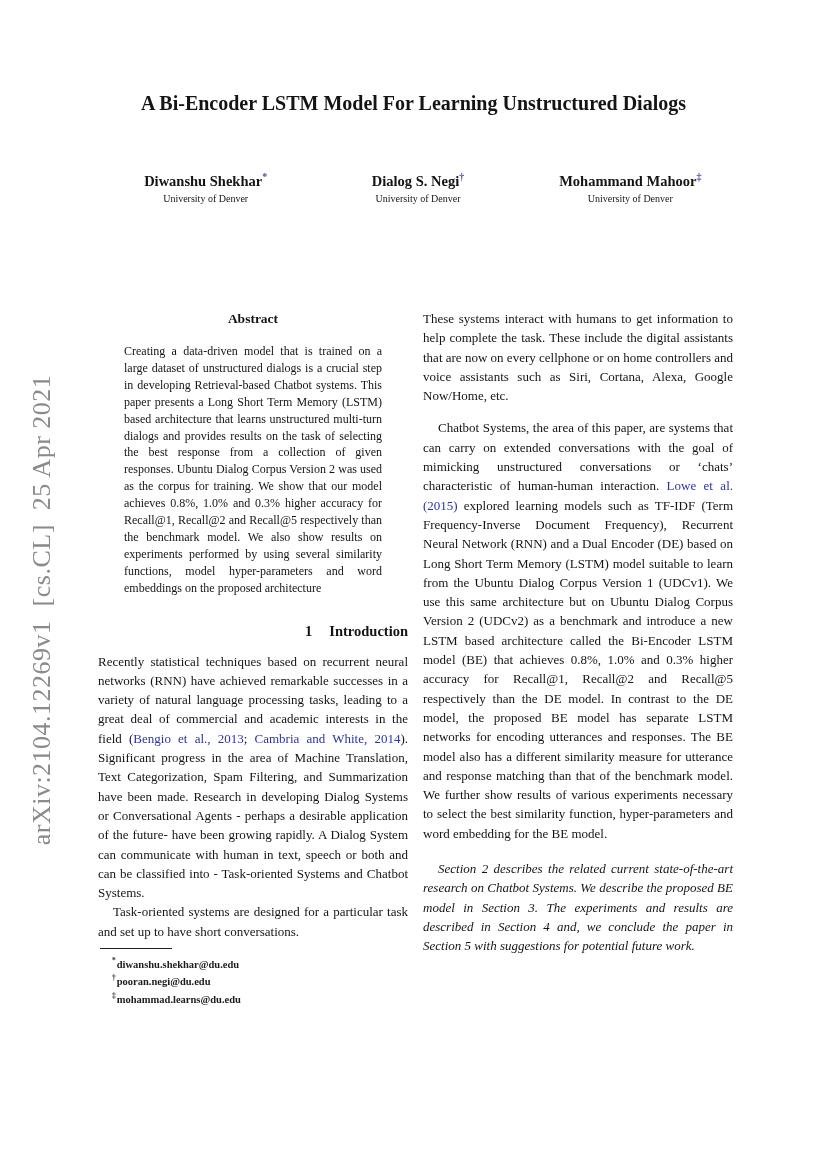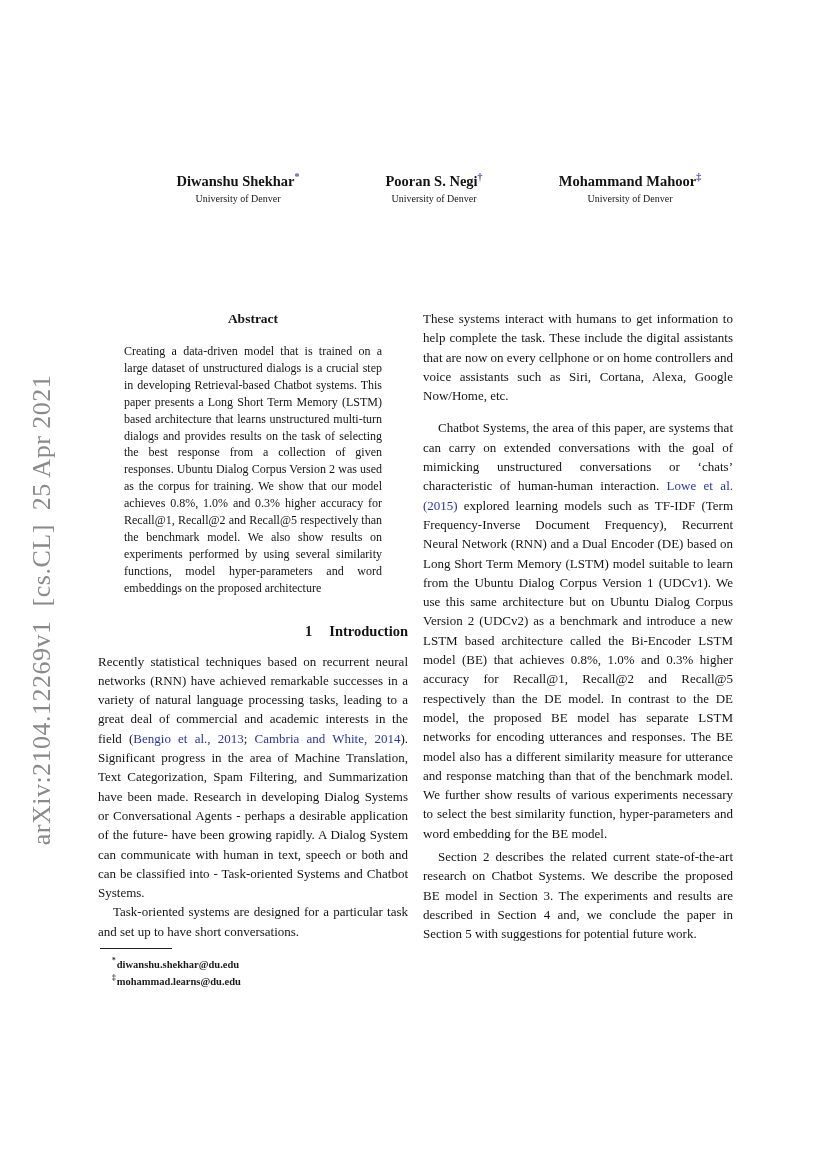--- a/index.html
+++ b/index.html
@@ -44,21 +44,22 @@
     font-weight: bold;
   }
 
   
   .authors-row {
     position: absolute;
     top: 171px;
     left: 108px;
     width: 620px;
     display: flex;
-    justify-content: flex-end;
+    justify-content: center;
+    gap: 17px;
   }
   .author-block { width: 196px; text-align: center; }
   .author-name { font-size: 14.5px; font-weight: bold; white-space: nowrap; }
   .author-marker {
     color: var(--marker-color);
     font-size: 10px;
     vertical-align: super;
     font-weight: bold;
   }
   .author-affiliation { font-size: 10px; margin-top: 3px; }
@@ -97,21 +98,21 @@
   .section-heading .sec-num { display: inline-block; margin-right: 17px; }
 
   .body-para {
     font-size: 13px;
     line-height: 19.3px;
     text-align: justify;
     hyphens: auto;
   }
   .mt-body { margin-top: 12px; }
   .mt-para { margin-top: 13px; }
-  .mt-para-lg { margin-top: 4px; }
+  .mt-para-lg { margin-top: 16px; font-style: italic; }
   .mt-sm { margin-top: 4px; }
   .indent { text-indent: 15px; }
 
   .cite { color: var(--cite-color); cursor: pointer; }
 
   
   .footnote-block { margin-top: 7px; font-weight: bold; }
   .footnote-rule {
     width: 72px;
     border-top: 1.2px solid #222;
@@ -129,28 +130,29 @@
     margin-right: 1px;
   }
 </style>
 </head>
 <body>
 
 <div class="page">
 
   <div class="arxiv-watermark">arXiv:2104.12269v1  [cs.CL]  25 Apr 2021</div>
 
+  <h1 class="paper-title">A Bi-Encoder LSTM Model For Learning Unstructured Dialogs</h1>
 
   <div class="authors-row">
     <div class="author-block">
       <div class="author-name"><span>Diwanshu Shekhar</span><span class="author-marker">*</span></div>
       <div class="author-affiliation">University of Denver</div>
     </div>
     <div class="author-block">
-      <div class="author-name"><span>Pooran S. Negi</span><span class="author-marker">†</span></div>
+      <div class="author-name"><span>Dialog S. Negi</span><span class="author-marker">†</span></div>
       <div class="author-affiliation">University of Denver</div>
     </div>
     <div class="author-block">
       <div class="author-name"><span>Mohammand Mahoor</span><span class="author-marker">‡</span></div>
       <div class="author-affiliation">University of Denver</div>
     </div>
   </div>
 
   <div class="columns">
 
@@ -161,20 +163,21 @@
       <h2 class="section-heading">
         <span class="sec-num">1</span><span>Introduction</span>
       </h2>
 
       <p class="body-para mt-body"><span>Recently statistical techniques based on recurrent neural networks (RNN) have achieved remarkable successes in a variety of natural language processing tasks, leading to a great deal of commercial and academic interests in the field (</span><span class="cite">Bengio et al., 2013</span><span>; </span><span class="cite">Cambria and White, 2014</span><span>). Significant progress in the area of Machine Translation, Text Categorization, Spam Filtering, and Summarization have been made. Research in developing Dialog Systems or Conversational Agents - perhaps a desirable application of the future- have been growing rapidly. A Dialog System can communicate with human in text, speech or both and can be classified into - Task-oriented Systems and Chatbot Systems.</span></p>
       <p class="body-para indent"><span>Task-oriented systems are designed for a particular task and set up to have short conversations.</span></p>
 
       <div class="footnote-block">
         <div class="footnote-rule"></div>
         <div class="footnote"><span class="fn-marker">*</span><span>diwanshu.shekhar@du.edu</span></div>
+        <div class="footnote"><span class="fn-marker">†</span><span>pooran.negi@du.edu</span></div>
         <div class="footnote"><span class="fn-marker">‡</span><span>mohammad.learns@du.edu</span></div>
       </div>
     </div>
 
     <div class="col">
       <p class="body-para mt-sm"><span>These systems interact with humans to get information to help complete the task. These include the digital assistants that are now on every cellphone or on home controllers and voice assistants such as Siri, Cortana, Alexa, Google Now/Home, etc.</span></p>
       <p class="body-para mt-para indent"><span>Chatbot Systems, the area of this paper, are systems that can carry on extended conversations with the goal of mimicking unstructured conversations or ‘chats’ characteristic of human-human interaction. </span><span class="cite">Lowe et al. (2015)</span><span> explored learning models such as TF-IDF (Term Frequency-Inverse Document Frequency), Recurrent Neural Network (RNN) and a Dual Encoder (DE) based on Long Short Term Memory (LSTM) model suitable to learn from the Ubuntu Dialog Corpus Version 1 (UDCv1). We use this same architecture but on Ubuntu Dialog Corpus Version 2 (UDCv2) as a benchmark and introduce a new LSTM based architecture called the Bi-Encoder LSTM model (BE) that achieves 0.8%, 1.0% and 0.3% higher accuracy for Recall@1, Recall@2 and Recall@5 respectively than the DE model. In contrast to the DE model, the proposed BE model has separate LSTM networks for encoding utterances and responses. The BE model also has a different similarity measure for utterance and response matching than that of the benchmark model. We further show results of various experiments necessary to select the best similarity function, hyper-parameters and word embedding for the BE model.</span></p>
       <p class="body-para mt-para-lg indent"><span>Section 2 describes the related current state-of-the-art research on Chatbot Systems. We describe the proposed BE model in Section 3. The experiments and results are described in Section 4 and, we conclude the paper in Section 5 with suggestions for potential future work.</span></p>
     </div>
 

